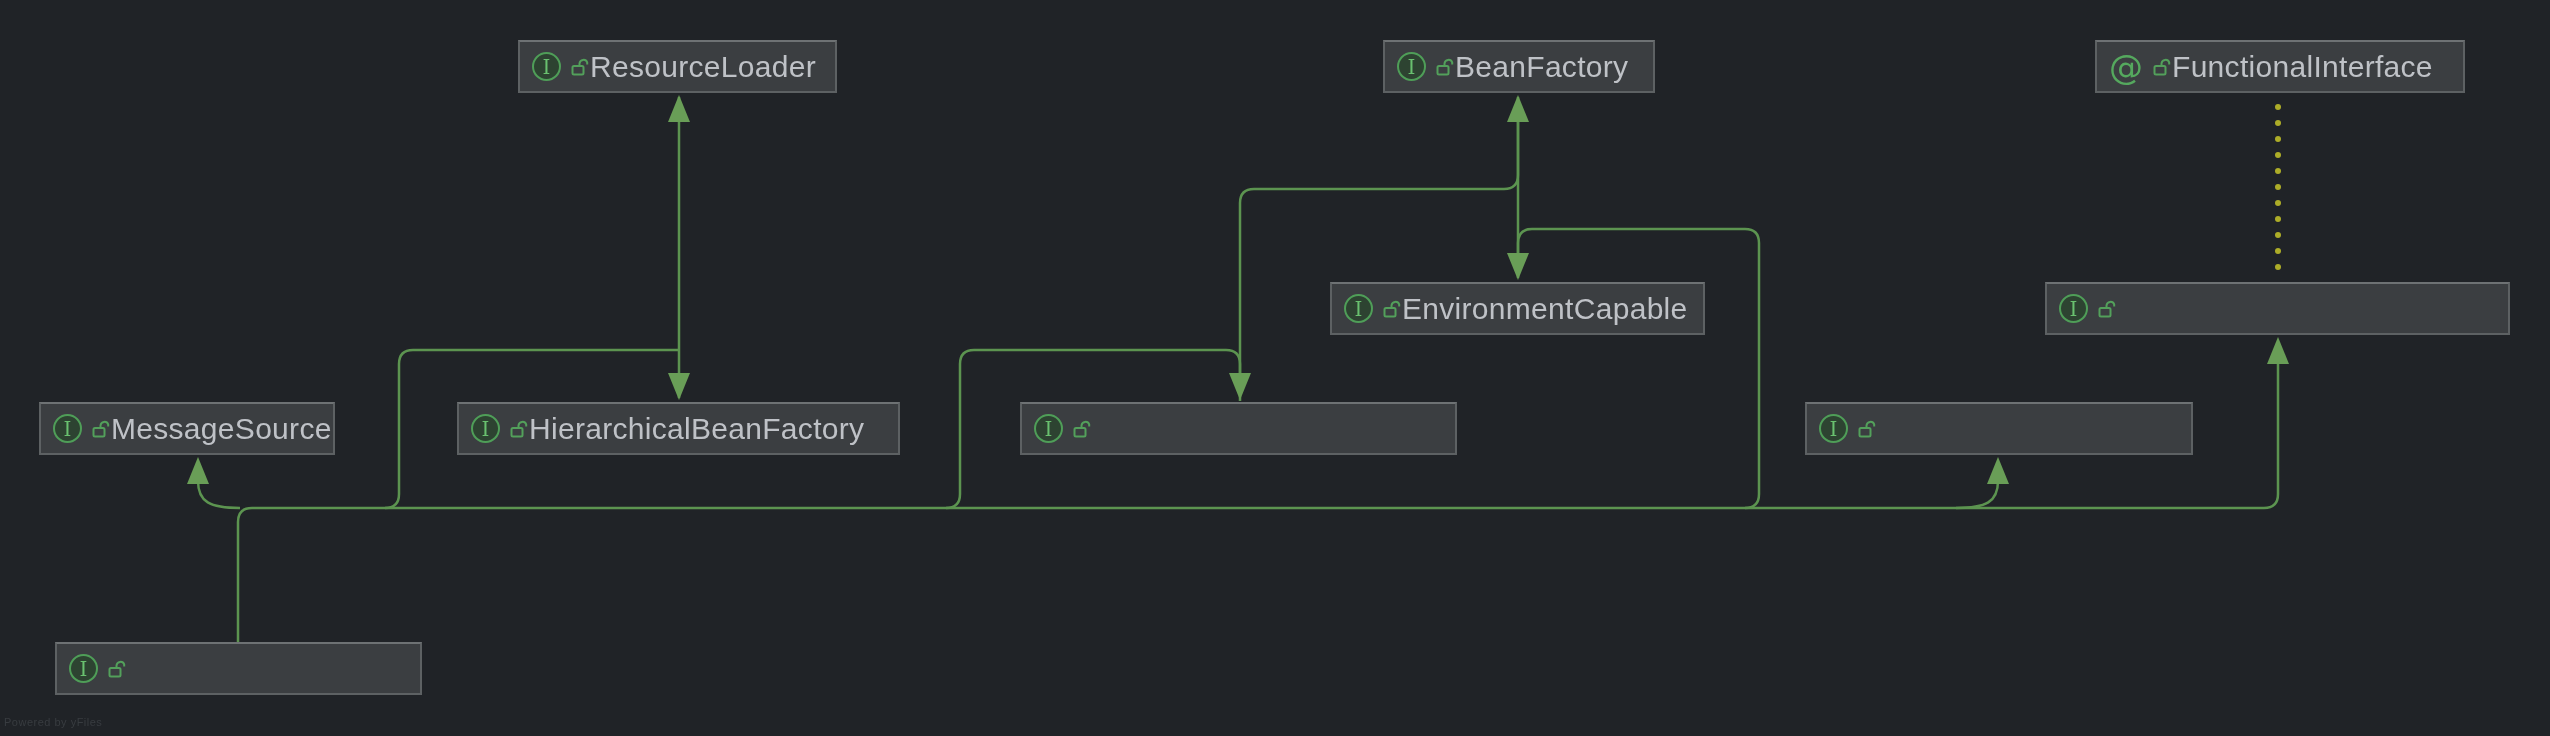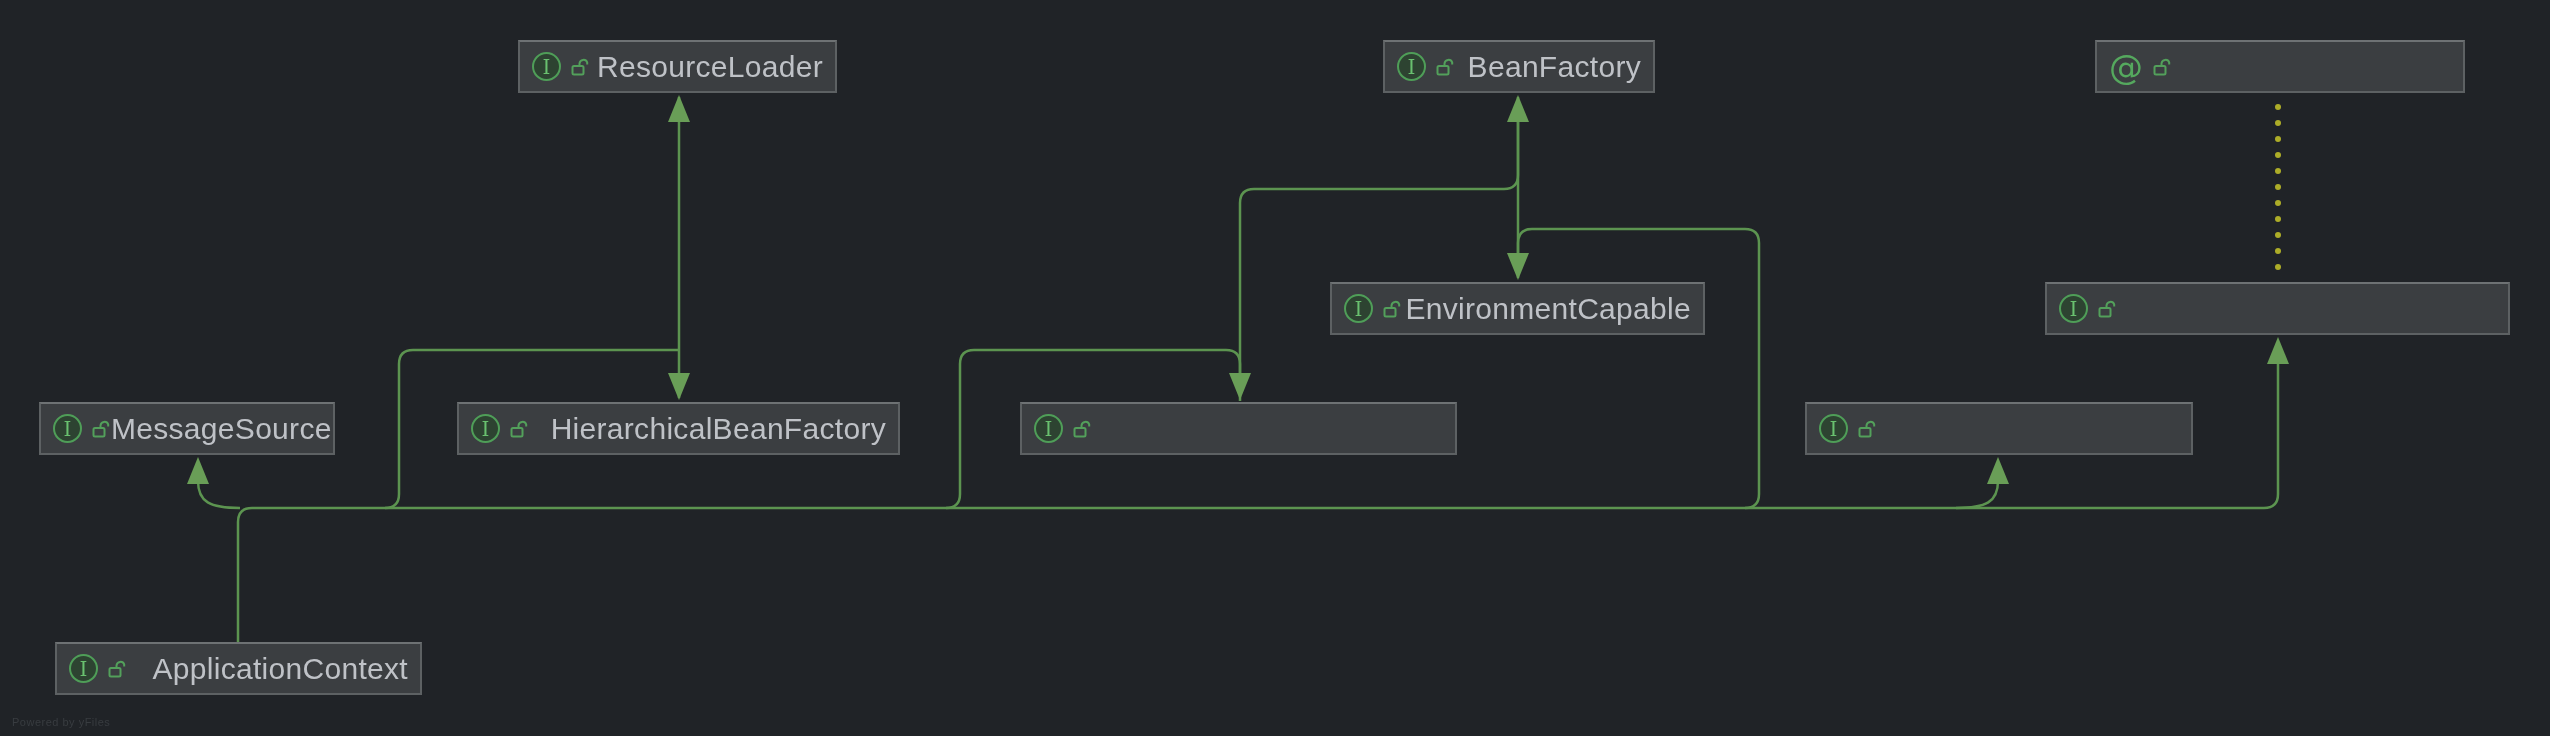--- a/index.html
+++ b/index.html
@@ -10,37 +10,37 @@
   .edges{position:absolute;left:0;top:0;}
   .edge{stroke:#5c9450;stroke-width:2.5;fill:none;}
   .arrowhead{fill:#699e57;stroke:none;}
   .annot-dot{fill:#adad28;stroke:none;}
   .node{
     position:absolute;height:53px;box-sizing:border-box;
     background:#3b3e41;border:2px solid #5d6163;border-top-color:#6e7274;
     display:flex;align-items:center;padding:0 12px;
   }
   .node-label{
-    flex:1;text-align:right;color:#bfc2c7;font-size:30px;line-height:1;
+    flex:1;text-align:left;color:#bfc2c7;font-size:30px;line-height:1;
     white-space:nowrap;letter-spacing:.3px;
   }
   .iface-icon{
     width:29px;height:29px;border-radius:50%;flex:0 0 auto;box-sizing:border-box;
     border:2.5px solid #4f9e58;background:#2d4331;color:#69c06f;
     display:flex;align-items:center;justify-content:center;
     font-family:"DejaVu Serif",serif;font-size:20px;line-height:1;
   }
   .annot-icon{
     width:34px;height:34px;flex:0 0 auto;color:#55a85e;
     display:flex;align-items:center;justify-content:center;
     font-family:"DejaVu Sans",sans-serif;font-size:34px;line-height:1;
   }
   .lock-icon{margin-left:9px;flex:0 0 auto;}
   .watermark{
-    position:absolute;left:12px;top:716px;font-size:11px;color:#383c40;
+    position:absolute;left:4px;top:716px;font-size:11px;color:#383c40;
     letter-spacing:.5px;
     text-align:center;
   }
 </style>
 </head>
 <body>
 
 <svg class="edges" width="2550" height="736" viewBox="0 0 2550 736">
 
   <path class="edge" d="M679 97 L679 398"></path>
@@ -102,20 +102,21 @@
   </svg>
   <span class="node-label">BeanFactory</span>
 </div>
 
 <div class="node" style="left:2095px;top:40px;width:370px;">
   <span class="annot-icon">@</span>
   <svg class="lock-icon" width="20" height="21" viewBox="0 0 20 21">
     <rect x="2.5" y="10" width="11" height="8.5" rx="1.5" fill="none" stroke="#53a05b" stroke-width="2"></rect>
     <path d="M9.5 10 V7.5 A4 4 0 0 1 17.2 6.4 V8.5" fill="none" stroke="#53a05b" stroke-width="2"></path>
   </svg>
+  <span class="node-label">FunctionalInterface</span>
 </div>
 
 <div class="node" style="left:1330px;top:282px;width:375px;">
   <span class="iface-icon">I</span>
   <svg class="lock-icon" width="20" height="21" viewBox="0 0 20 21">
     <rect x="2.5" y="10" width="11" height="8.5" rx="1.5" fill="none" stroke="#53a05b" stroke-width="2"></rect>
     <path d="M9.5 10 V7.5 A4 4 0 0 1 17.2 6.4 V8.5" fill="none" stroke="#53a05b" stroke-width="2"></path>
   </svg>
   <span class="node-label">EnvironmentCapable</span>
 </div>
@@ -161,16 +162,15 @@
     <path d="M9.5 10 V7.5 A4 4 0 0 1 17.2 6.4 V8.5" fill="none" stroke="#53a05b" stroke-width="2"></path>
   </svg>
 </div>
 
 <div class="node" style="left:55px;top:642px;width:367px;">
   <span class="iface-icon">I</span>
   <svg class="lock-icon" width="20" height="21" viewBox="0 0 20 21">
     <rect x="2.5" y="10" width="11" height="8.5" rx="1.5" fill="none" stroke="#53a05b" stroke-width="2"></rect>
     <path d="M9.5 10 V7.5 A4 4 0 0 1 17.2 6.4 V8.5" fill="none" stroke="#53a05b" stroke-width="2"></path>
   </svg>
-  <span class="node-label">ApplicationContext</span>
 </div>
 
 <div class="watermark">Powered by yFiles</div>
 
 </body></html>

